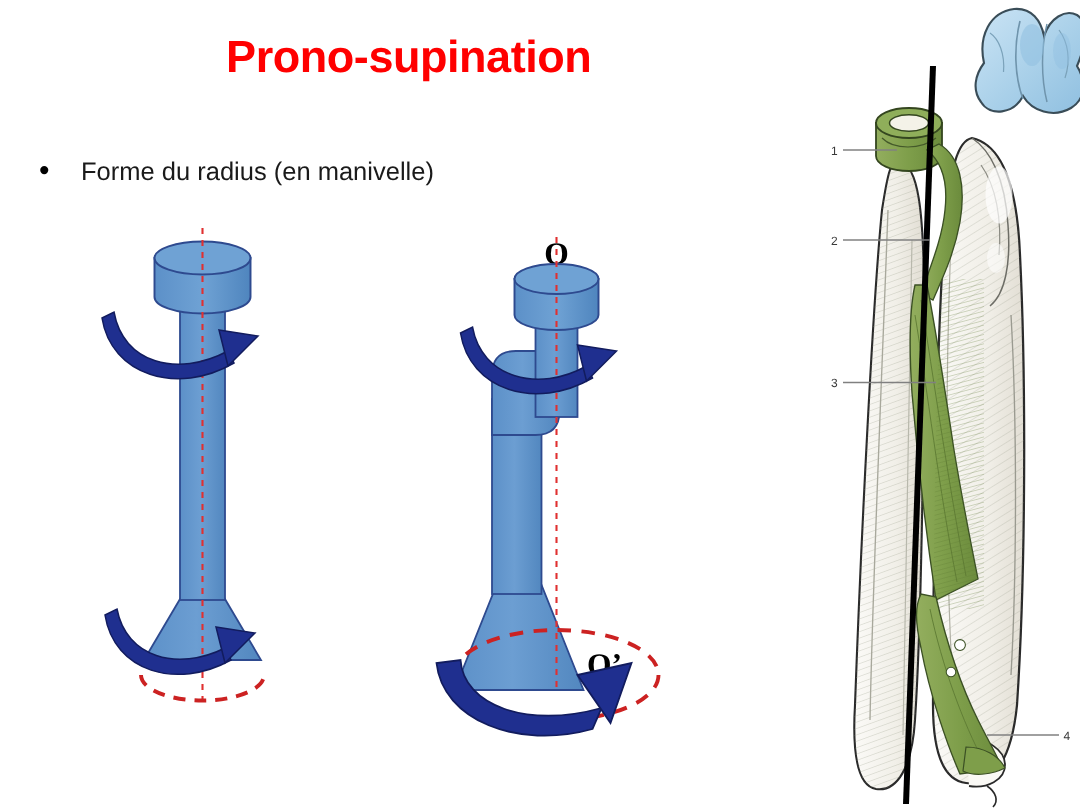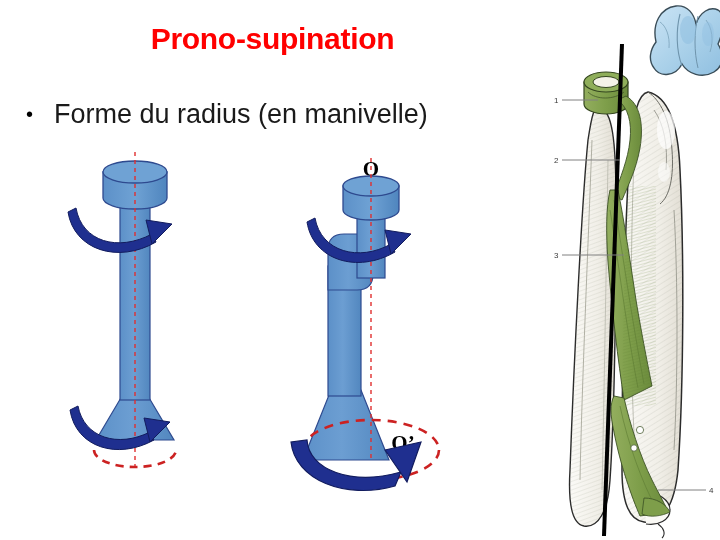--- a/index.html
+++ b/index.html
@@ -40,21 +40,21 @@
   }
   .bullet-dot {
     font-size: 20px;
     line-height: 24px;
     color: #000000;
     width: 28px;
     flex: 0 0 28px;
     text-align: left;
   }
   .bullet-text {
-    font-size: 27px;
+    font-size: 17px;
     line-height: 25px;
     color: #1a1a1a;
     font-family: "Liberation Sans", sans-serif;
     white-space: nowrap;
   }
 
   
   .diagram {
     position: absolute;
   }

